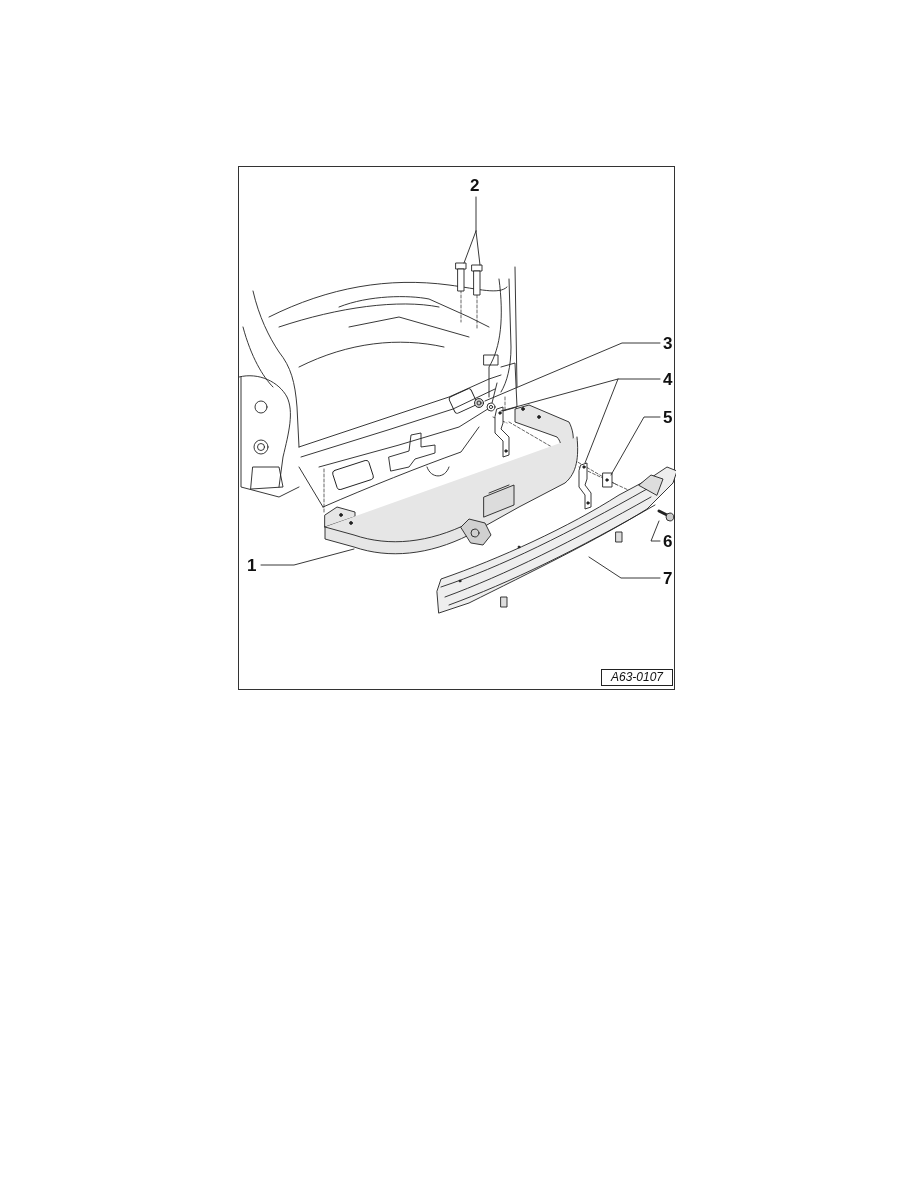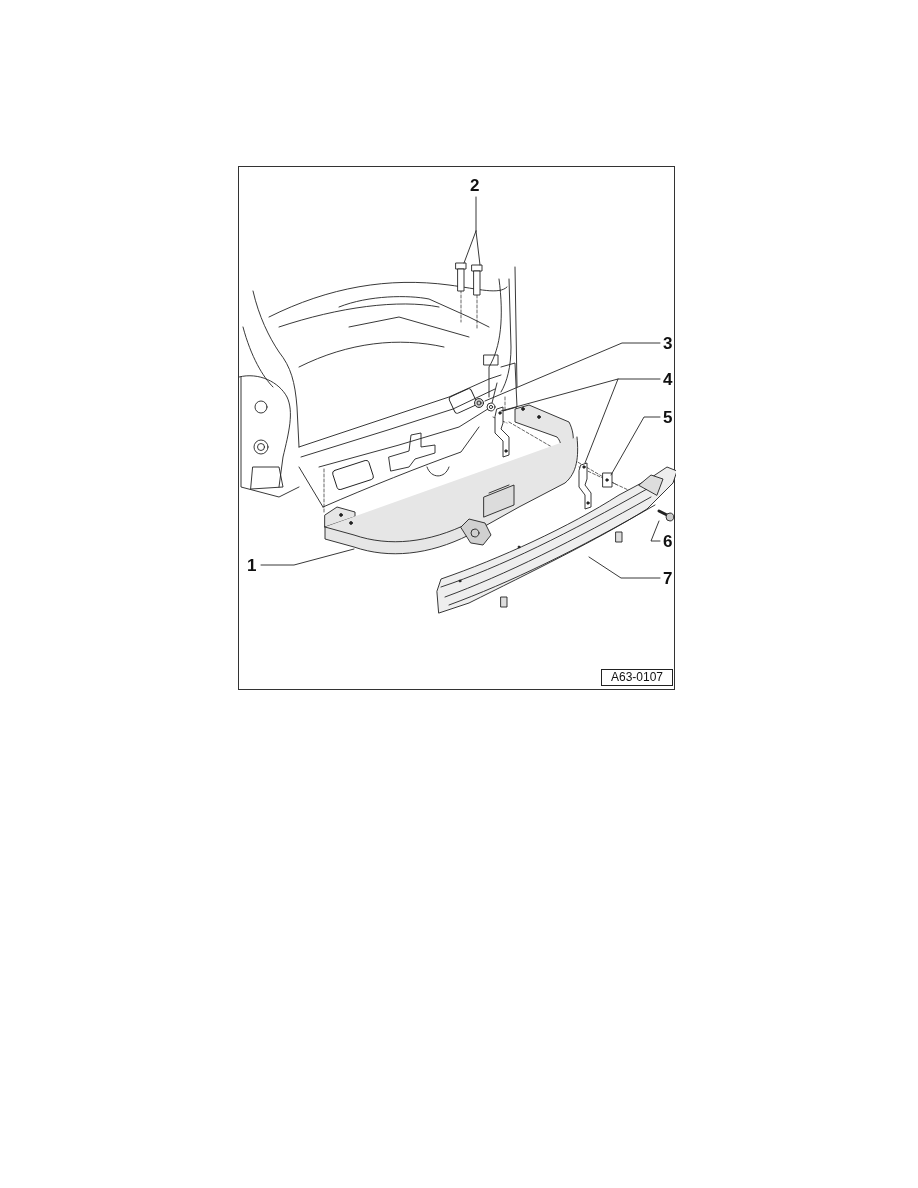--- a/index.html
+++ b/index.html
@@ -5,21 +5,21 @@
   html, body { margin: 0; padding: 0; background: #ffffff; }
   body { width: 918px; height: 1188px; position: relative; overflow: hidden;
          font-family: "Liberation Sans", sans-serif; }
   .figure { position: absolute; left: 238px; top: 166px; width: 437px; height: 524px;
             border: 1px solid #333333; box-sizing: border-box; background: #ffffff; }
   .figure svg { position: absolute; left: 0; top: 0; }
   .callout { position: absolute; font-weight: bold; font-size: 17px; color: #111111;
              line-height: 1; font-family: "Liberation Sans", sans-serif; }
   .fig-id { position: absolute; left: 362px; top: 502px; width: 72px; height: 17px;
             border: 1px solid #222; box-sizing: border-box; font-size: 12px;
-            text-align: center; line-height: 15px; color: #111; background: #fff; }
+            text-align: center; line-height: 15px; color: #111; background: #fff; font-style: italic; }
 </style>
 </head>
 <body>
 
 <div class="figure">
   <svg width="437" height="524" viewBox="0 0 437 524" fill="none" stroke="#222" stroke-width="0.9" stroke-linejoin="round" stroke-linecap="round">
 
     <g>
       <path d="M14 124 C20 150 30 170 40 185 C52 200 56 215 58 240 L60 280"></path>
       <path d="M4 160 C12 190 24 210 34 220"></path>

